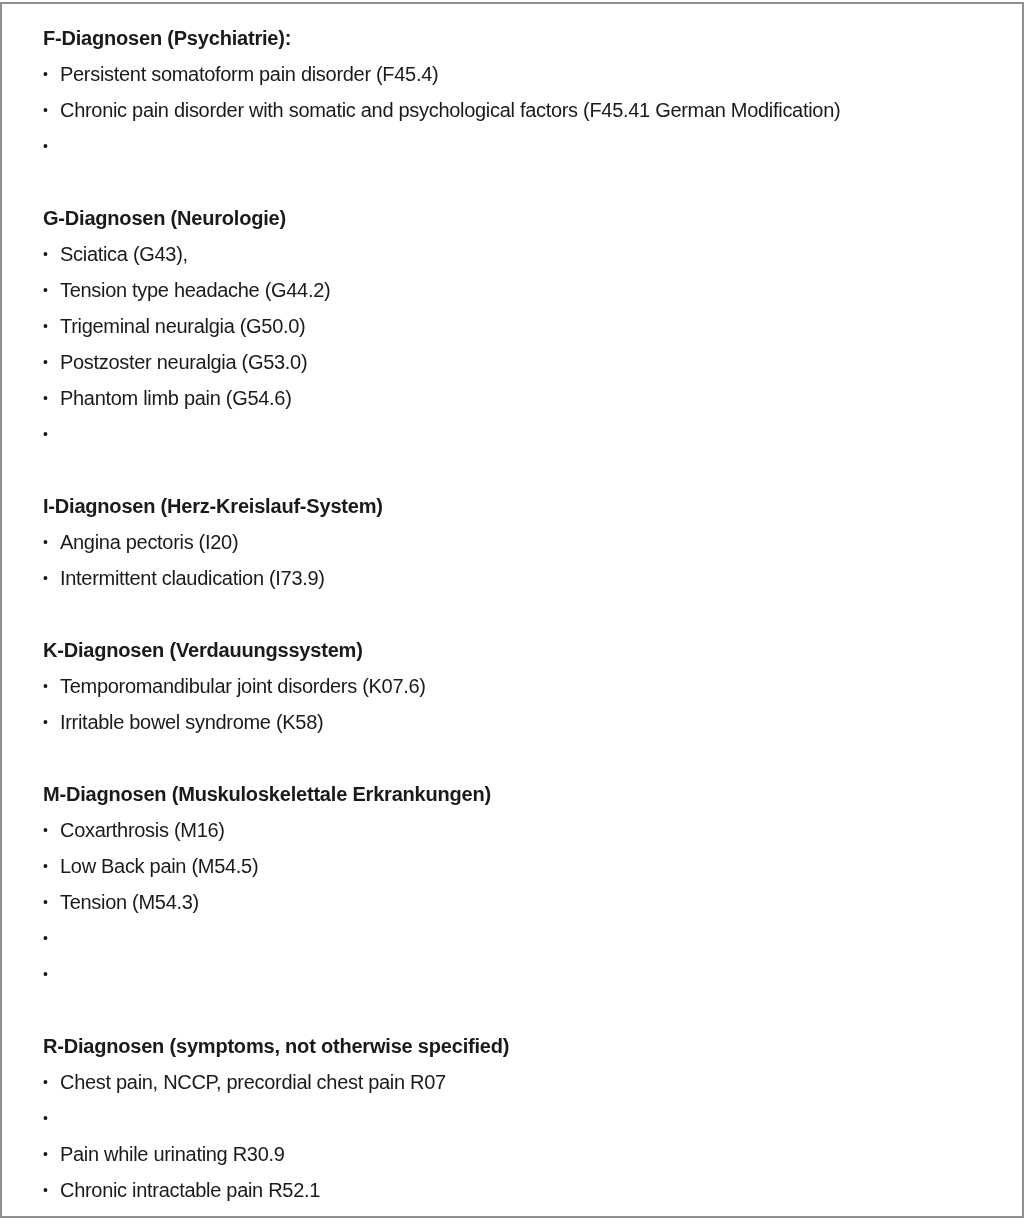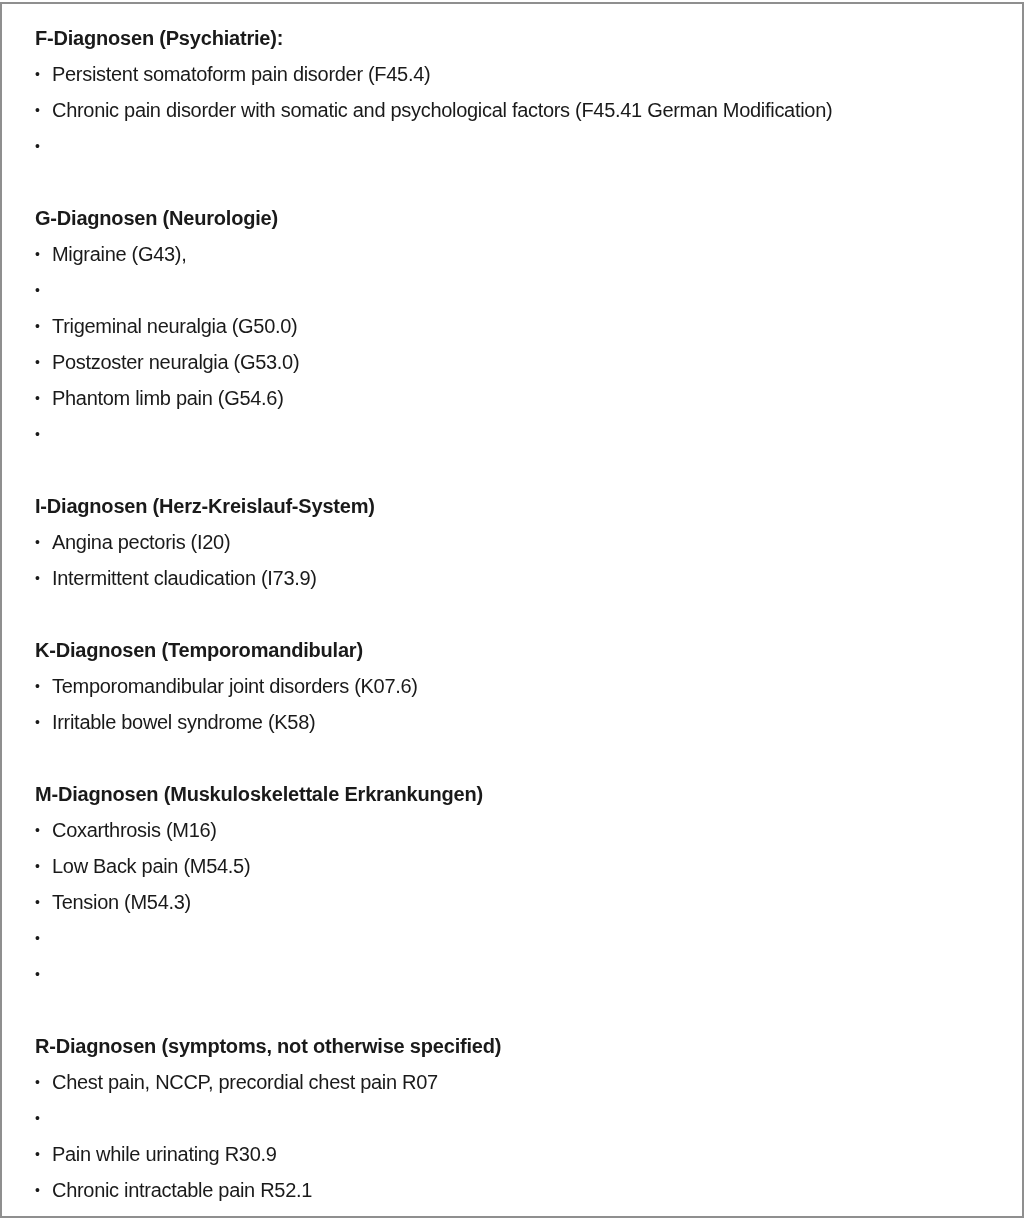--- a/index.html
+++ b/index.html
@@ -5,21 +5,21 @@
   html, body { margin: 0; padding: 0; background: #ffffff; }
   body { width: 1024px; height: 1228px; position: relative; overflow: hidden; }
   .frame {
     position: absolute; left: 0; top: 2px; width: 1020px; height: 1212px;
     border: 2px solid #8f8f8f; background: #fff;
   }
   .content {
     position: absolute; left: 33px; top: 16px; right: 10px;
     font-family: "Liberation Sans", sans-serif; color: #1a1a1a;
   }
-  .section { margin: 0 0 36px 0; }
+  .section { margin: 0 0 36px 8px; }
   .heading {
     font-weight: bold; font-size: 20px; line-height: 36px; height: 36px;
     letter-spacing: -0.2px; white-space: nowrap;
   }
   .item {
     font-size: 20px; line-height: 36px; height: 36px; white-space: nowrap;
     letter-spacing: -0.3px; display: flex; align-items: center;
   }
   .bullet {
     display: inline-block; width: 17px; font-size: 14px; line-height: 36px;
@@ -41,24 +41,25 @@
           <span>Chronic pain disorder with somatic and psychological factors (F45.41 German Modification)</span>
         </div>
         <div class="item">
           <span class="bullet">•</span>
         </div>
       </div>
       <div class="section">
         <div class="heading">G-Diagnosen (Neurologie)</div>
         <div class="item">
           <span class="bullet">•</span>
-          <span>Migraine (G43),</span>
+          <span>Sciatica (G43),</span>
         </div>
         <div class="item">
           <span class="bullet">•</span>
+          <span>Tension type headache (G44.2)</span>
         </div>
         <div class="item">
           <span class="bullet">•</span>
           <span>Trigeminal neuralgia (G50.0)</span>
         </div>
         <div class="item">
           <span class="bullet">•</span>
           <span>Postzoster neuralgia (G53.0)</span>
         </div>
         <div class="item">
@@ -74,21 +75,21 @@
         <div class="item">
           <span class="bullet">•</span>
           <span>Angina pectoris (I20)</span>
         </div>
         <div class="item">
           <span class="bullet">•</span>
           <span>Intermittent claudication (I73.9)</span>
         </div>
       </div>
       <div class="section">
-        <div class="heading">K-Diagnosen (Temporomandibular)</div>
+        <div class="heading">K-Diagnosen (Verdauungssystem)</div>
         <div class="item">
           <span class="bullet">•</span>
           <span>Temporomandibular joint disorders (K07.6)</span>
         </div>
         <div class="item">
           <span class="bullet">•</span>
           <span>Irritable bowel syndrome (K58)</span>
         </div>
       </div>
       <div class="section">

